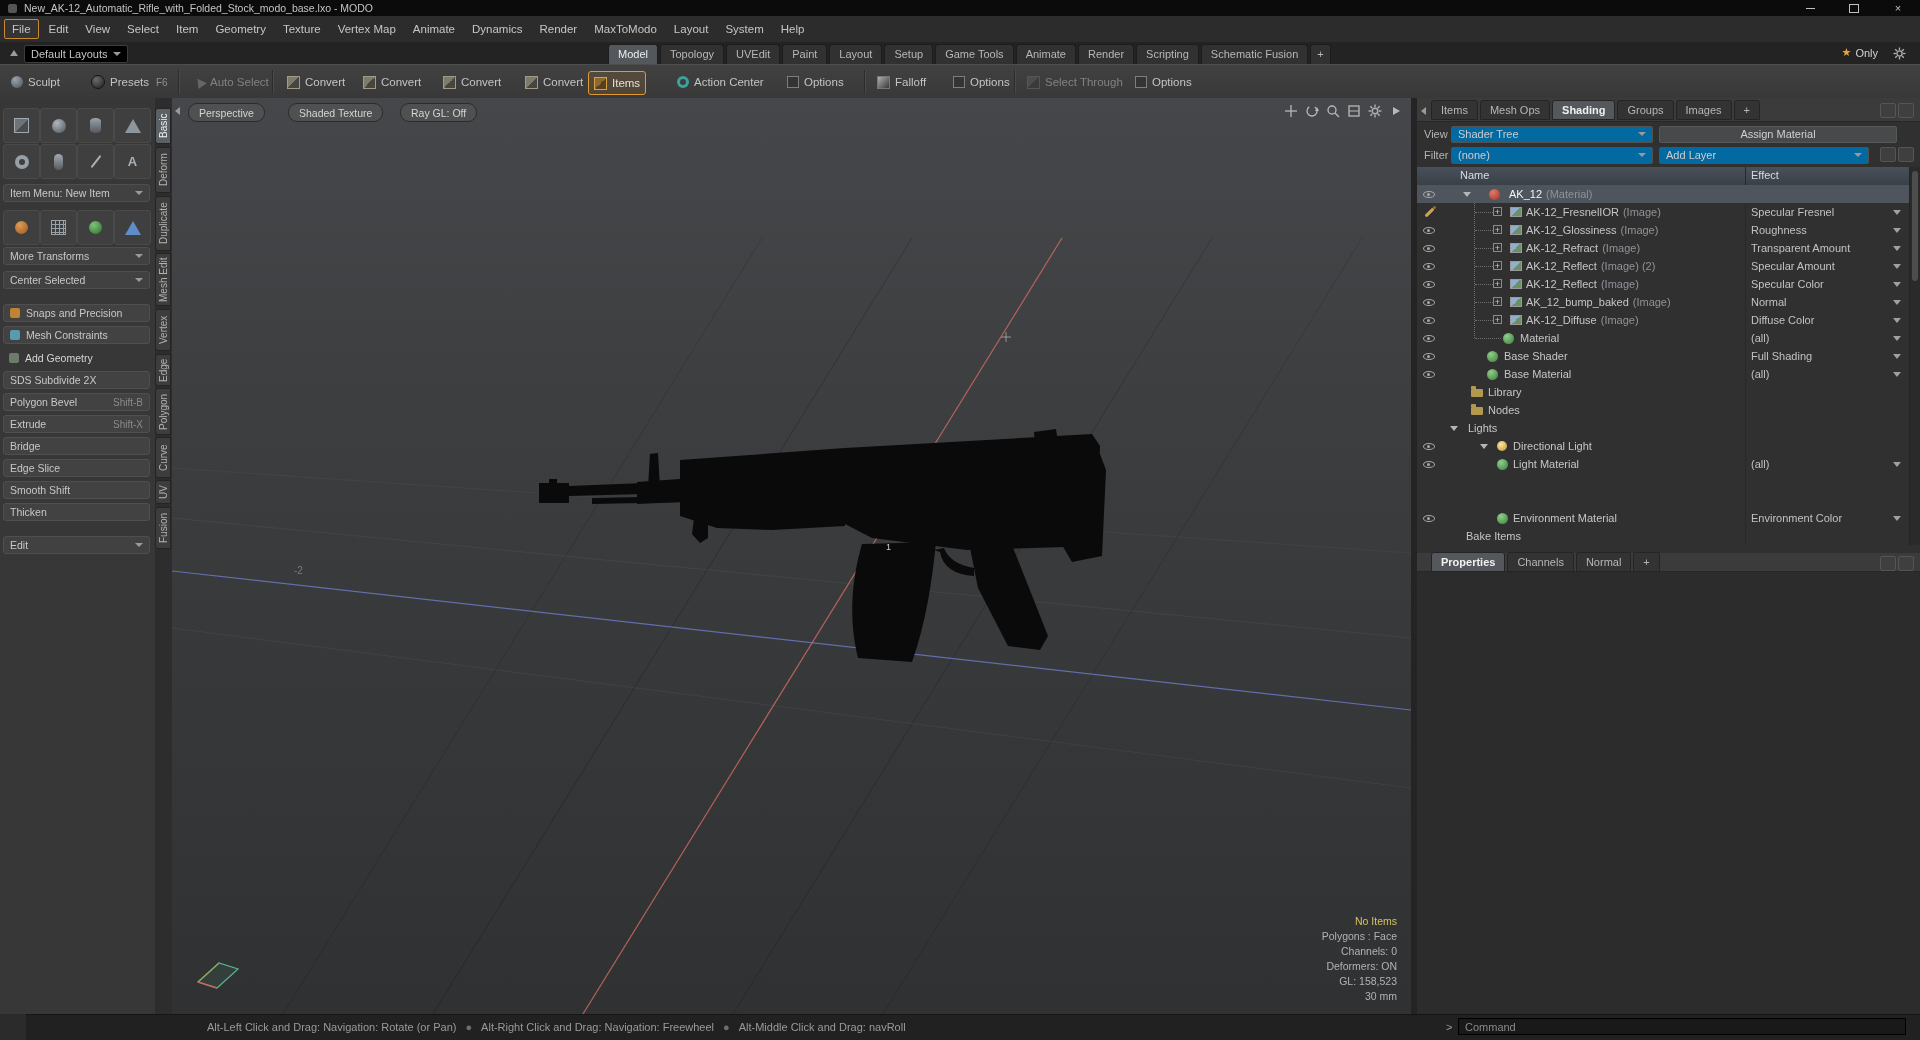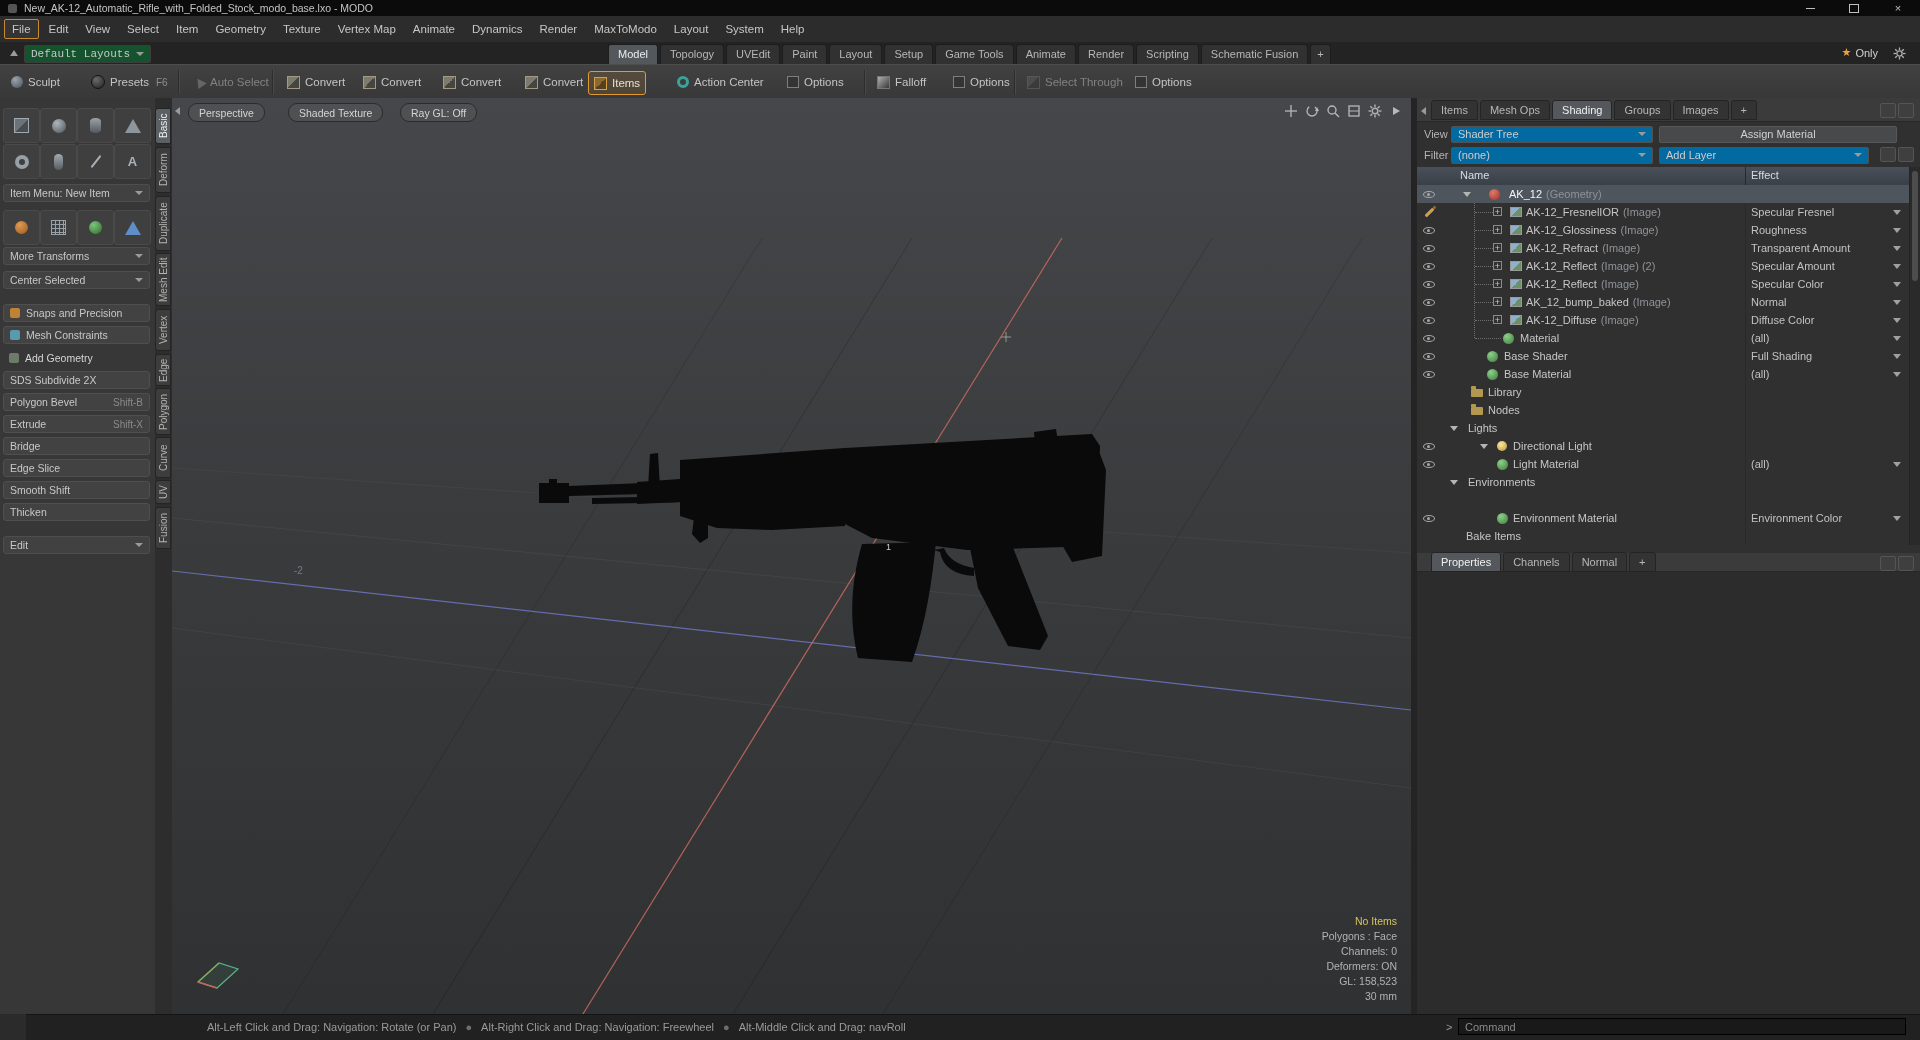--- a/index.html
+++ b/index.html
@@ -19,21 +19,21 @@
   
   .menubar{position:absolute;left:0;top:16px;width:1920px;height:26px;background:#2c2c2c;
            border-bottom:1px solid #1f1f1f;display:flex;align-items:center;padding-left:4px;}
   .menu-item{padding:3px 7px;font-size:11.5px;color:#c6c6c6;margin-right:3px;}
   .menu-item.focused{border:1px solid #c98a2e;border-radius:2px;background:#343434;}
 
   
   .layoutbar{position:absolute;left:0;top:42px;width:1920px;height:22px;background:#232323;border-bottom:1px solid #191919;}
   .up-tri{position:absolute;left:10px;top:8px;width:0;height:0;border-left:4px solid transparent;border-right:4px solid transparent;border-bottom:6px solid #9a9a9a;}
   .preset-drop{position:absolute;left:24px;top:3px;height:16px;display:flex;align-items:center;
-               font-size:11px;color:#c6c6c6;padding:0 6px;background:#14532d;border:1px solid #3d3d3d;border-radius:2px;font-family:Liberation Mono, monospace;}
+               font-size:11px;color:#c6c6c6;padding:0 6px;background:#000000;border:1px solid #3d3d3d;border-radius:2px;}
   .dropcaret{margin-left:6px;width:0;height:0;border-left:4px solid transparent;border-right:4px solid transparent;border-top:4px solid #9a9a9a;display:inline-block;}
   .layout-tabs{position:absolute;left:608px;top:2px;height:20px;display:flex;gap:2px;}
   .ltab{padding:3px 9px;font-size:11px;color:#b7b7b7;background:#313131;border:1px solid #1d1d1d;border-bottom:none;border-radius:3px 3px 0 0;}
   .ltab.active{background:#53585c;color:#ededed;}
   .ltab.add{padding:3px 6px;}
   .only-wrap{position:absolute;right:42px;top:4px;font-size:11px;color:#d2d2d2;display:flex;align-items:center;gap:4px;}
   .star{color:#e8a33b;font-size:11px;}
   .gearwrap{position:absolute;right:14px;top:4px;}
 
   
@@ -100,21 +100,21 @@
   .itemlabel{position:absolute;font-size:9px;color:#d0d0d0;}
 
   
   .splitter{position:absolute;left:1411px;top:98px;width:6px;height:916px;background:#242424;}
 
   
   .rightpanel{position:absolute;left:1417px;top:98px;width:503px;height:916px;background:#303030;font-size:11px;}
   .rp-tabs{position:absolute;left:0;top:0;width:503px;height:24px;background:#3b3b3b;border-bottom:1px solid #272727;
            display:flex;align-items:center;padding-left:14px;box-sizing:border-box;gap:2px;}
   .rtab{padding:3px 9px;color:#b7b7b7;background:#333333;border:1px solid #242424;border-radius:3px 3px 0 0;}
-  .rtab.active{background:#54585c;color:#f0f0f0;}
+  .rtab.active{background:#54585c;color:#f0f0f0;font-weight:bold;}
   .rp-arrow{position:absolute;left:4px;top:9px;width:0;height:0;border-top:4px solid transparent;border-bottom:4px solid transparent;border-right:5px solid #9a9a9a;}
   .mini-icon{width:14px;height:13px;border:1px solid #555;background:#3f3f3f;border-radius:2px;}
   .rp-row{position:absolute;left:0;width:503px;height:20px;display:flex;align-items:center;}
   .rp-label{position:absolute;left:7px;color:#b5b5b5;}
   .rp-drop{position:absolute;height:17px;background:#0369a1;border:1px solid #525252;border-radius:2px;
            display:flex;align-items:center;padding:0 6px;color:#cdcdcd;box-sizing:border-box;}
   .rp-drop::after{content:"";margin-left:auto;width:0;height:0;border-left:4px solid transparent;border-right:4px solid transparent;border-top:4px solid #9a9a9a;}
   .rp-btn{position:absolute;height:17px;background:#47494b;border:1px solid #565858;border-radius:2px;
           display:flex;align-items:center;justify-content:center;color:#d0d0d0;box-sizing:border-box;}
   .colhead{position:absolute;left:0;top:69px;width:503px;height:18px;background:linear-gradient(#49505a,#3a4047);
@@ -552,21 +552,21 @@
   <div class="coldivider"></div>
 
   <div class="connector-v" style="left:57px;top:104px;height:136px"></div>
 
   <div class="trow selected" style="top:87px">
     <span class="eyec">
         <span class="eyeshape"></span>
       </span>
     <span class="arr-d" style="left:46px"></span>
     <span class="ball red" style="left:72px"></span>
-    <span class="tname" style="left:92px"><span class="nm">AK_12</span><span class="sfx">(Geometry)</span></span>
+    <span class="tname" style="left:92px"><span class="nm">AK_12</span><span class="sfx">(Material)</span></span>
   </div>
   <div class="trow" style="top:105px">
     <span class="eyec">
         <span class="brushshape"></span>
       </span>
     <span class="connector-h" style="left:58px;width:18px"></span>
     <span class="plusbox" style="left:76px">+</span>
     <span class="imgicon" style="left:93px"></span>
     <span class="tname" style="left:109px"><span class="nm">AK-12_FresnelIOR</span><span class="sfx">(Image)</span></span>
     <span class="teff">Specular Fresnel</span>
@@ -687,24 +687,20 @@
     <span class="tname" style="left:96px"><span class="nm">Directional Light</span></span>
   </div>
   <div class="trow" style="top:357px">
     <span class="eyec">
         <span class="eyeshape"></span>
       </span>
     <span class="ball green" style="left:80px"></span>
     <span class="tname" style="left:96px"><span class="nm">Light Material</span></span>
     <span class="teff">(all)</span>
       <span class="dd"></span>
-  </div>
-  <div class="trow" style="top:375px">
-    <span class="arr-d" style="left:33px"></span>
-    <span class="tname" style="left:51px"><span class="nm">Environments</span></span>
   </div>
   <div class="trow" style="top:411px">
     <span class="eyec">
         <span class="eyeshape"></span>
       </span>
     <span class="ball green" style="left:80px"></span>
     <span class="tname" style="left:96px"><span class="nm">Environment Material</span></span>
     <span class="teff">Environment Color</span>
       <span class="dd"></span>
   </div>

